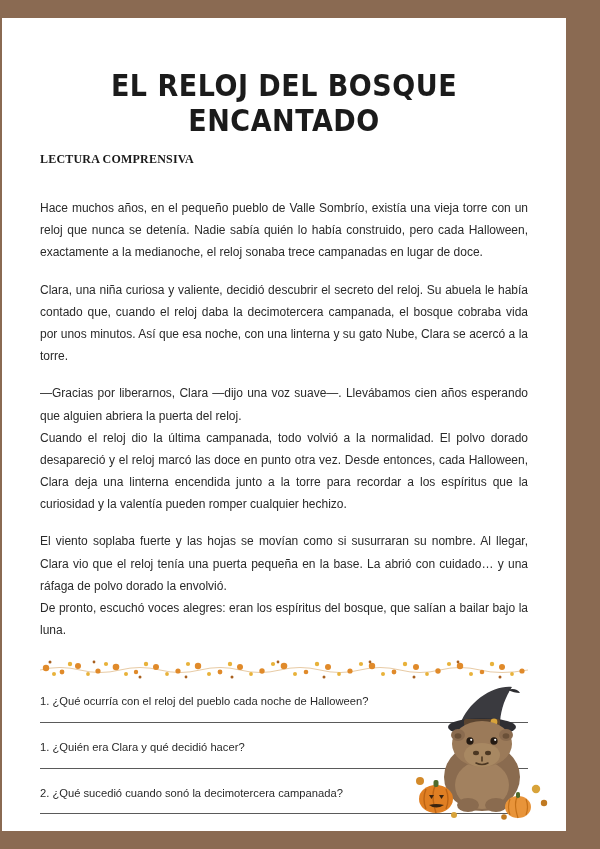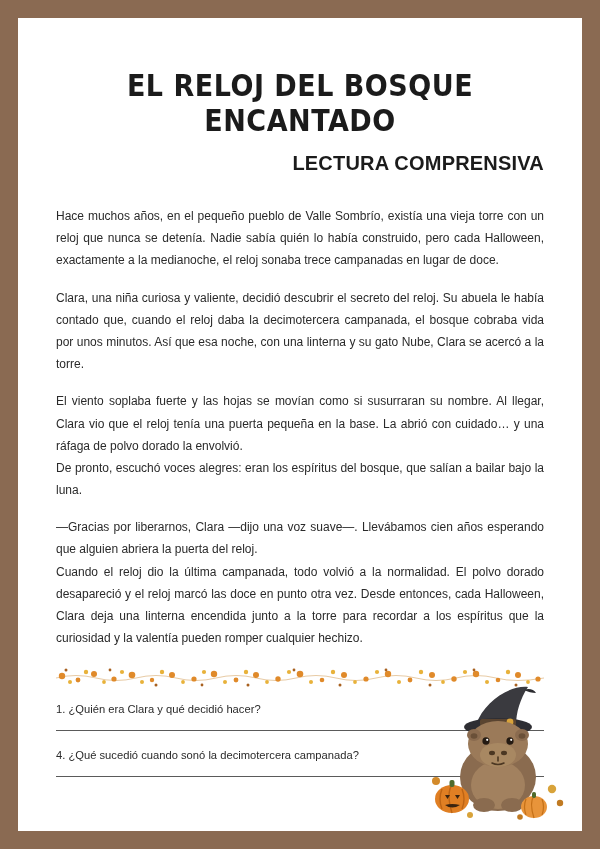--- a/index.html
+++ b/index.html
@@ -8,21 +8,21 @@
   }
   body {
     width: 600px;
     height: 849px;
     background: #8a6a52;
     font-family: "Liberation Sans", sans-serif;
     overflow: hidden;
   }
   .page {
     position: absolute;
-    left: 18px;
+    left: 2px;
     top: 18px;
     width: 564px;
     height: 813px;
     background: #ffffff;
     box-sizing: border-box;
     overflow: hidden;
   }
   .content {
     position: absolute;
     left: 38px;
@@ -35,24 +35,24 @@
     font-weight: bold;
     font-size: 27px;
     letter-spacing: 0.5px;
     color: #1b1b1b;
     margin: 12px 0 0 0;
     text-transform: uppercase;
     transform: scaleY(1.12);
     transform-origin: center top;
   }
   .subtitle {
-    text-align: right;
-    font-family: Liberation Sans, sans-serif;
+    text-align: left;
+    font-family: Liberation Serif, serif;
     font-weight: bold;
-    font-size: 20px;
+    font-size: 12px;
     color: #1b1b1b;
     margin: 22px 0 0 0;
     letter-spacing: 0.2px;
   }
   .story {
     margin-top: 30px;
   }
   .story p {
     font-size: 12px;
     line-height: 1.85;
@@ -102,24 +102,24 @@
 
 <div class="page">
   <div class="content">
 
     <h1 class="title">EL RELOJ DEL BOSQUE ENCANTADO</h1>
     <h2 class="subtitle">LECTURA COMPRENSIVA</h2>
 
     <div class="story">
       <p class="tight">Hace muchos años, en el pequeño pueblo de Valle Sombrío, existía una vieja torre con un reloj que nunca se detenía. Nadie sabía quién lo había construido, pero cada Halloween, exactamente a la medianoche, el reloj sonaba trece campanadas en lugar de doce.</p>
       <p class="tight">Clara, una niña curiosa y valiente, decidió descubrir el secreto del reloj. Su abuela le había contado que, cuando el reloj daba la decimotercera campanada, el bosque cobraba vida por unos minutos. Así que esa noche, con una linterna y su gato Nube, Clara se acercó a la torre.</p>
+      <p class="tight" style="white-space: pre-line;">—Gracias por liberarnos, Clara —dijo una voz suave—. Llevábamos cien años esperando que alguien abriera la puerta del reloj.
+Cuando el reloj dio la última campanada, todo volvió a la normalidad. El polvo dorado desapareció y el reloj marcó las doce en punto otra vez. Desde entonces, cada Halloween, Clara deja una linterna encendida junto a la torre para recordar a los espíritus que la curiosidad y la valentía pueden romper cualquier hechizo.</p>
       <p class="tight" style="white-space: pre-line;">El viento soplaba fuerte y las hojas se movían como si susurraran su nombre. Al llegar, Clara vio que el reloj tenía una puerta pequeña en la base. La abrió con cuidado… y una ráfaga de polvo dorado la envolvió.
 De pronto, escuchó voces alegres: eran los espíritus del bosque, que salían a bailar bajo la luna.</p>
-      <p class="tight" style="white-space: pre-line;">—Gracias por liberarnos, Clara —dijo una voz suave—. Llevábamos cien años esperando que alguien abriera la puerta del reloj.
-Cuando el reloj dio la última campanada, todo volvió a la normalidad. El polvo dorado desapareció y el reloj marcó las doce en punto otra vez. Desde entonces, cada Halloween, Clara deja una linterna encendida junto a la torre para recordar a los espíritus que la curiosidad y la valentía pueden romper cualquier hechizo.</p>
     </div>
 
     <div class="divider">
       <svg width="488" height="26" viewBox="0 0 488 26" xmlns="http://www.w3.org/2000/svg" aria-hidden="true">
         <g>
           <path d="M0 14 Q 20 9 40 14 T 80 14 T 120 14 T 160 14 T 200 14 T 240 14 T 280 14 T 320 14 T 360 14 T 400 14 T 440 14 T 488 14" stroke="#c98a35" stroke-width="1" fill="none" opacity="0.45"></path>
           <g fill="#e08a2a">
             <circle cx="6" cy="12" r="3.2"></circle>
               <circle cx="22" cy="16" r="2.4"></circle>
               <circle cx="38" cy="10" r="3"></circle>
@@ -182,25 +182,29 @@
               <circle cx="374" cy="21" r="1.5"></circle>
             <circle cx="418" cy="6" r="1.4"></circle>
               <circle cx="460" cy="21" r="1.5"></circle>
           </g>
         </g>
       </svg>
     </div>
 
     <div class="questions">
       <div class="q-item">
+        <div class="q-text">1. ¿Qué ocurría con el reloj del pueblo cada noche de Halloween?</div>
+        <div class="q-line"></div>
+      </div>
+      <div class="q-item">
         <div class="q-text">1. ¿Quién era Clara y qué decidió hacer?</div>
         <div class="q-line"></div>
       </div>
       <div class="q-item">
-        <div class="q-text">4. ¿Qué sucedió cuando sonó la decimotercera campanada?</div>
+        <div class="q-text">2. ¿Qué sucedió cuando sonó la decimotercera campanada?</div>
         <div class="q-line"></div>
       </div>
     </div>
   </div>
 
   <div class="capybara">
     <svg width="150" height="140" viewBox="0 0 150 140" xmlns="http://www.w3.org/2000/svg" aria-hidden="true">
 
       <path d="M52 44 C 60 20, 86 4, 104 6 C 96 18, 92 32, 92 44 Z" fill="#3a3a3f"></path>
       <path d="M100 9 C 104 7, 110 8, 112 12 C 108 12, 104 11, 100 9 Z" fill="#2c2c30"></path>

